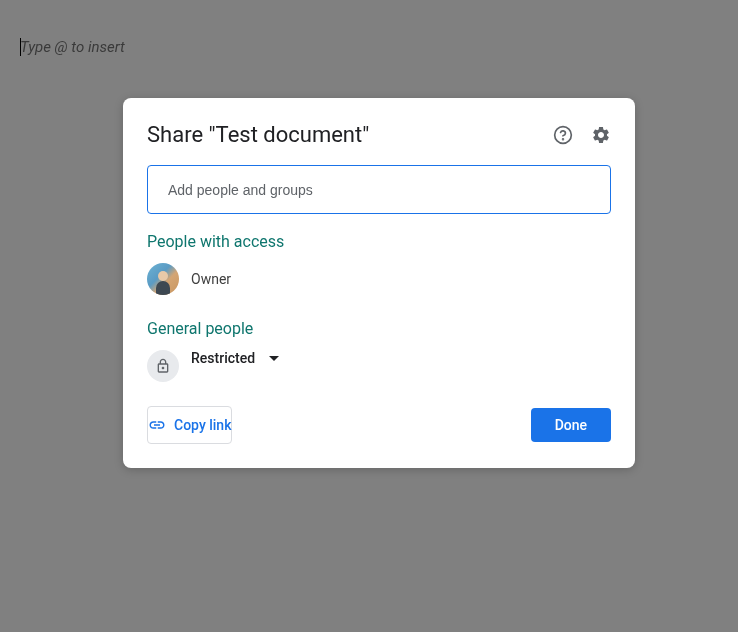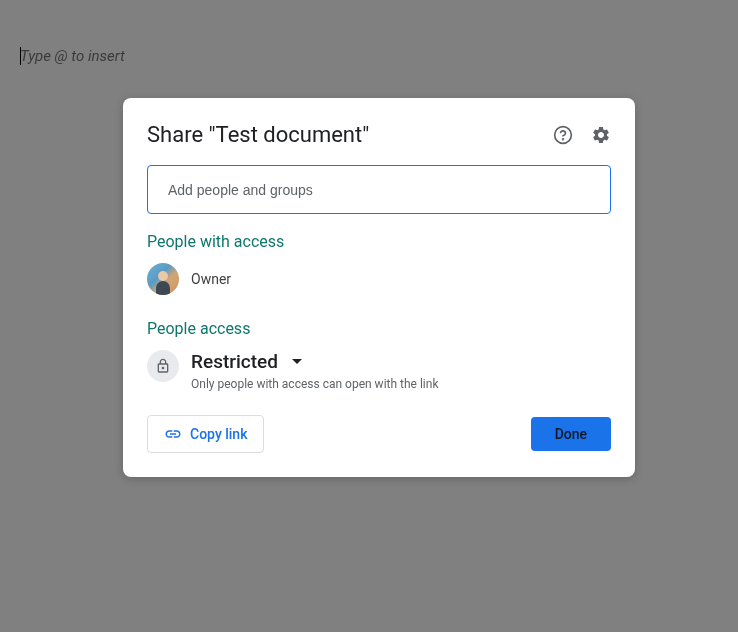--- a/index.html
+++ b/index.html
@@ -10,21 +10,21 @@
     body {
       font-family: 'Google Sans', Roboto, Arial, sans-serif;
       background: #808080;
       width: 738px;
       height: 632px;
       position: relative;
       overflow: hidden;
     }
     .doc-placeholder {
       position: absolute;
-      top: 47px;
+      top: 38px;
       left: 20px;
       font-style: italic;
       color: #3a3a3a;
       font-size: 15px;
     }
     .doc-placeholder::before {
       content: '';
       position: absolute;
       left: 0;
       top: 0;
@@ -165,21 +165,21 @@
       flex: 1;
     }
     .access-dropdown {
       display: flex;
       align-items: center;
       gap: 14px;
       cursor: pointer;
       margin-bottom: 4px;
     }
     .access-level {
-      font-size: 19px;
+      font-size: 14px;
       font-weight: 500;
       color: #202124;
     }
     .dropdown-arrow {
       width: 0;
       height: 0;
       border-left: 5px solid transparent;
       border-right: 5px solid transparent;
       border-top: 5px solid #202124;
     }
@@ -189,36 +189,36 @@
     }
     .modal-footer {
       display: flex;
       justify-content: space-between;
       align-items: center;
     }
     .copy-link-btn {
       display: flex;
       align-items: center;
       gap: 8px;
-      padding: 9px 16px;
+      padding: 9px 0;
       border: 1px solid #dadce0;
       border-radius: 4px;
       background: #fff;
       color: #1a73e8;
       font-size: 14px;
       font-weight: 500;
       cursor: pointer;
       font-family: inherit;
     }
     .done-btn {
       padding: 9px 24px;
       border: none;
       border-radius: 4px;
       background: #1a73e8;
-      color: #0f172a;
+      color: #ffffff;
       font-size: 14px;
       font-weight: 500;
       cursor: pointer;
       font-family: inherit;
     }
   </style>
 </head>
 <body>
 
 <div class="doc-placeholder">Type @ to insert</div>
@@ -246,34 +246,33 @@
     <input class="add-input" type="text" placeholder="Add people and groups" style="">
   </div>
 
   <div class="section-title">People with access</div>
 
   <div class="person-row">
     <div class="avatar"></div>
     <div class="role">Owner</div>
   </div>
 
-  <div class="section-title">People access</div>
+  <div class="section-title">General people</div>
 
   <div class="general-access-row">
     <div class="lock-icon-wrapper">
       <svg width="16" height="16" viewBox="0 0 24 24" fill="currentColor">
         <path d="M18,8h-1V6c0-2.76-2.24-5-5-5S7,3.24,7,6v2H6c-1.1,0-2,0.9-2,2v10c0,1.1,0.9,2,2,2h12c1.1,0,2-0.9,2-2V10 C20,8.9,19.1,8,18,8z M9,6c0-1.66,1.34-3,3-3s3,1.34,3,3v2H9V6z M18,20H6V10h12V20z M12,17c1.1,0,2-0.9,2-2c0-1.1-0.9-2-2-2 c-1.1,0-2,0.9-2,2C10,16.1,10.9,17,12,17z"></path>
       </svg>
     </div>
     <div class="access-info">
       <div class="access-dropdown">
         <span class="access-level">Restricted</span>
         <span class="dropdown-arrow"></span>
       </div>
-      <div class="access-description">Only people with access can open with the link</div>
     </div>
   </div>
 
   <div class="modal-footer">
     <button class="copy-link-btn">
       <svg width="18" height="18" viewBox="0 0 24 24" fill="currentColor">
         <path d="M3.9,12c0-1.71,1.39-3.1,3.1-3.1h4V7H7c-2.76,0-5,2.24-5,5s2.24,5,5,5h4v-1.9H7C5.29,15.1,3.9,13.71,3.9,12z M8,13h8 v-2H8V13z M17,7h-4v1.9h4c1.71,0,3.1,1.39,3.1,3.1s-1.39,3.1-3.1,3.1h-4V17h4c2.76,0,5-2.24,5-5S19.76,7,17,7z"></path>
       </svg>
       <span>Copy link</span>
     </button>

